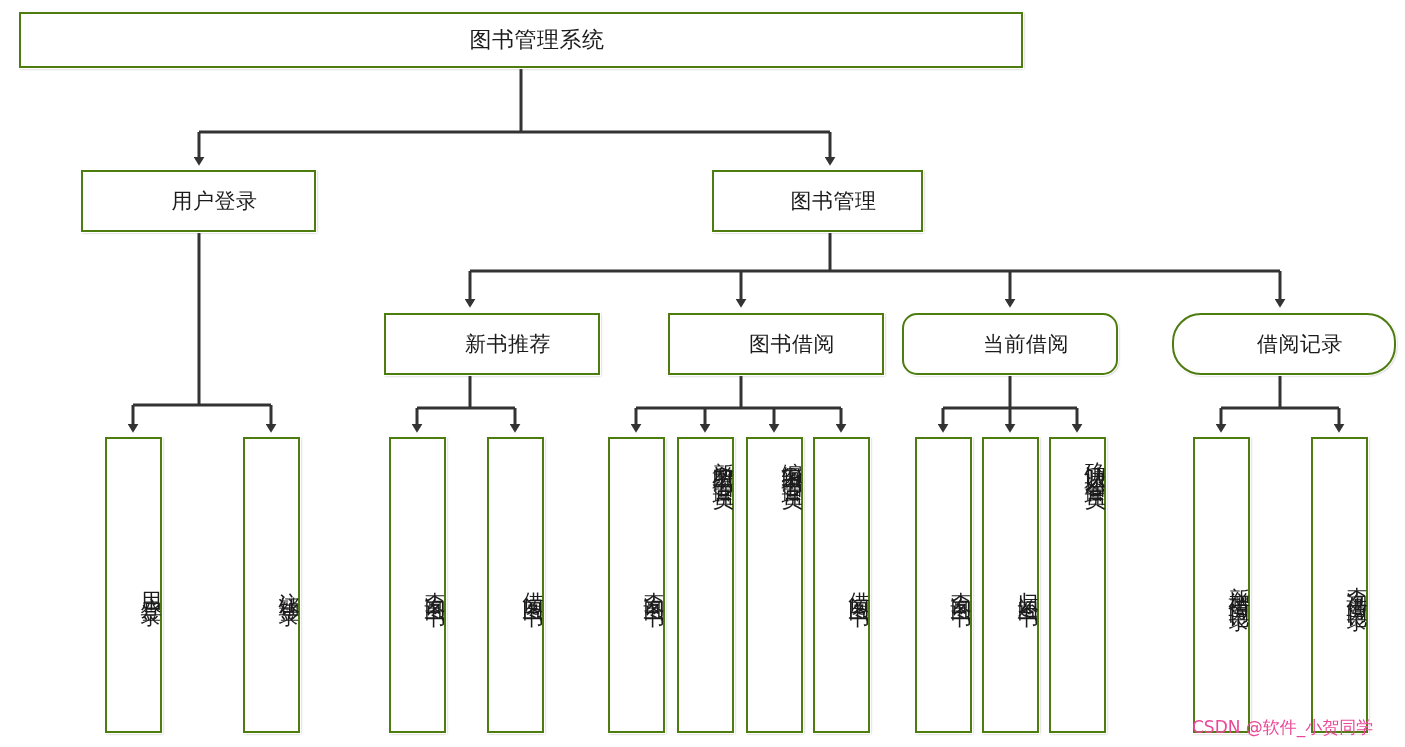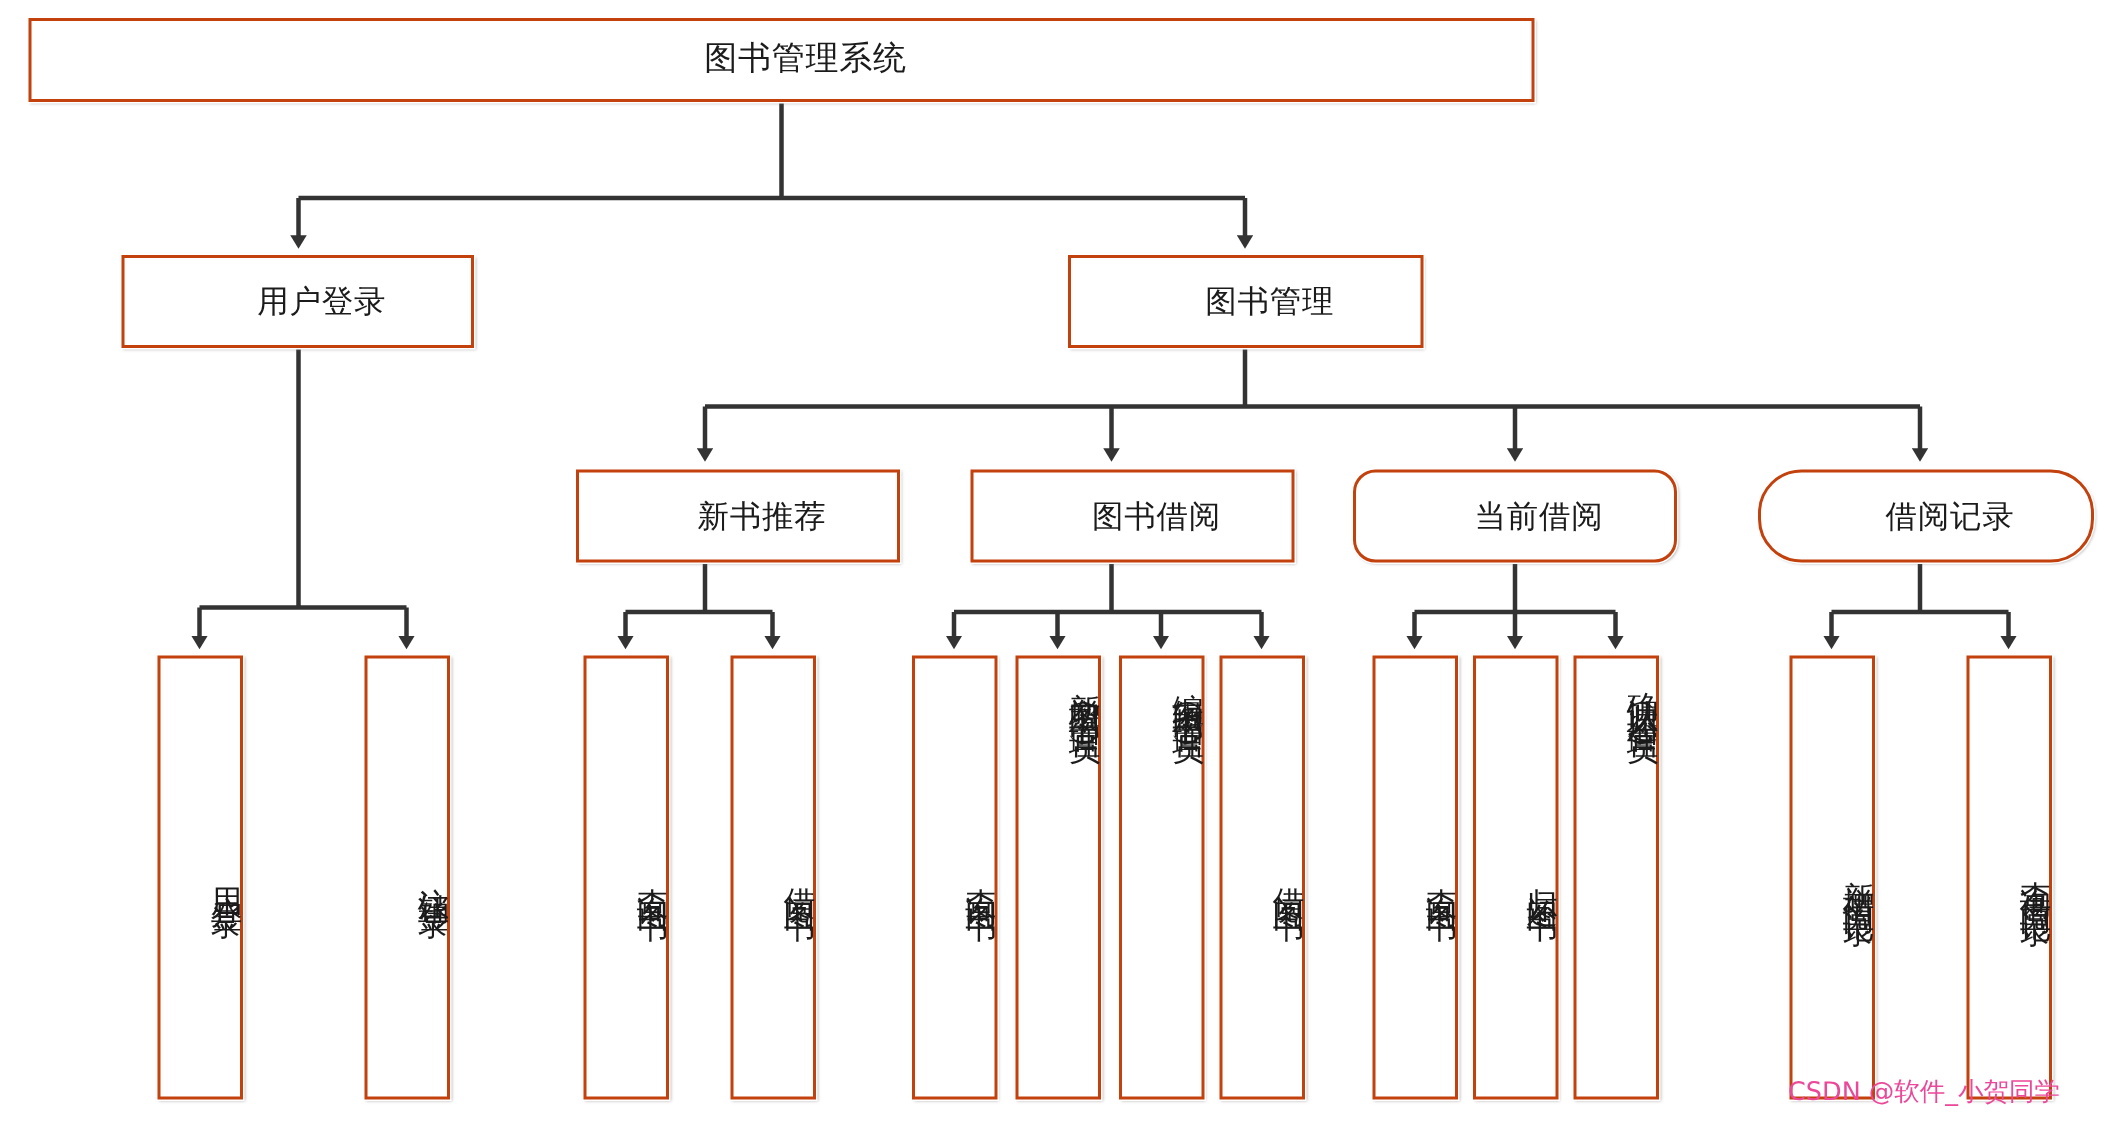--- a/index.html
+++ b/index.html
@@ -23,21 +23,21 @@
     left: 0;
     top: 0;
     width: 1405px;
     height: 747px;
     pointer-events: none;
   }
   .node {
     position: absolute;
     box-sizing: border-box;
     background: #ffffff;
-    border: 2px solid #c2410c;
+    border: 2px solid #4d7c0f;
     box-shadow: 0 0 0 1px #ffffff, 1px 1px 2px rgba(120,120,120,0.55);
     display: flex;
     align-items: center;
     justify-content: center;
     z-index: 2;
     padding-left: 32px;
   }
   .node .label {
     color: #1b1b1b;
     white-space: nowrap;
@@ -138,28 +138,28 @@
     </g>
   </svg>
 
   <div class="node horiz root" style="left:19px; top:12px; width:1004px; height:56px;">
     <span class="label">图书管理系统</span>
   </div>
 
   <div class="node horiz" style="left:81px; top:170px; width:235px; height:62px;">
     <span class="label">用户登录</span>
   </div>
-  <div class="node horiz" style="left:712px; top:170px; width:237px; height:62px;">
+  <div class="node horiz" style="left:712px; top:170px; width:211px; height:62px;">
     <span class="label">图书管理</span>
   </div>
 
   <div class="node horiz" style="left:362px; top:313px; width:216px; height:62px;margin-left:22px;">
     <span class="label">新书推荐</span>
   </div>
-  <div class="node horiz" style="left:647px; top:313px; width:216px; height:62px;">
+  <div class="node horiz" style="left:668px; top:313px; width:216px; height:62px;">
     <span class="label">图书借阅</span>
   </div>
   <div class="node horiz" style="left:902px; top:313px; width:216px; height:62px;border-radius:15px;">
     <span class="label">当前借阅</span>
   </div>
   <div class="node horiz" style="left:1172px; top:313px; width:224px; height:62px;border-radius:29px;">
     <span class="label">借阅记录</span>
   </div>
 
   <div class="node leaf centered" style="left:105px; top:437px; width:57px; height:296px;">

